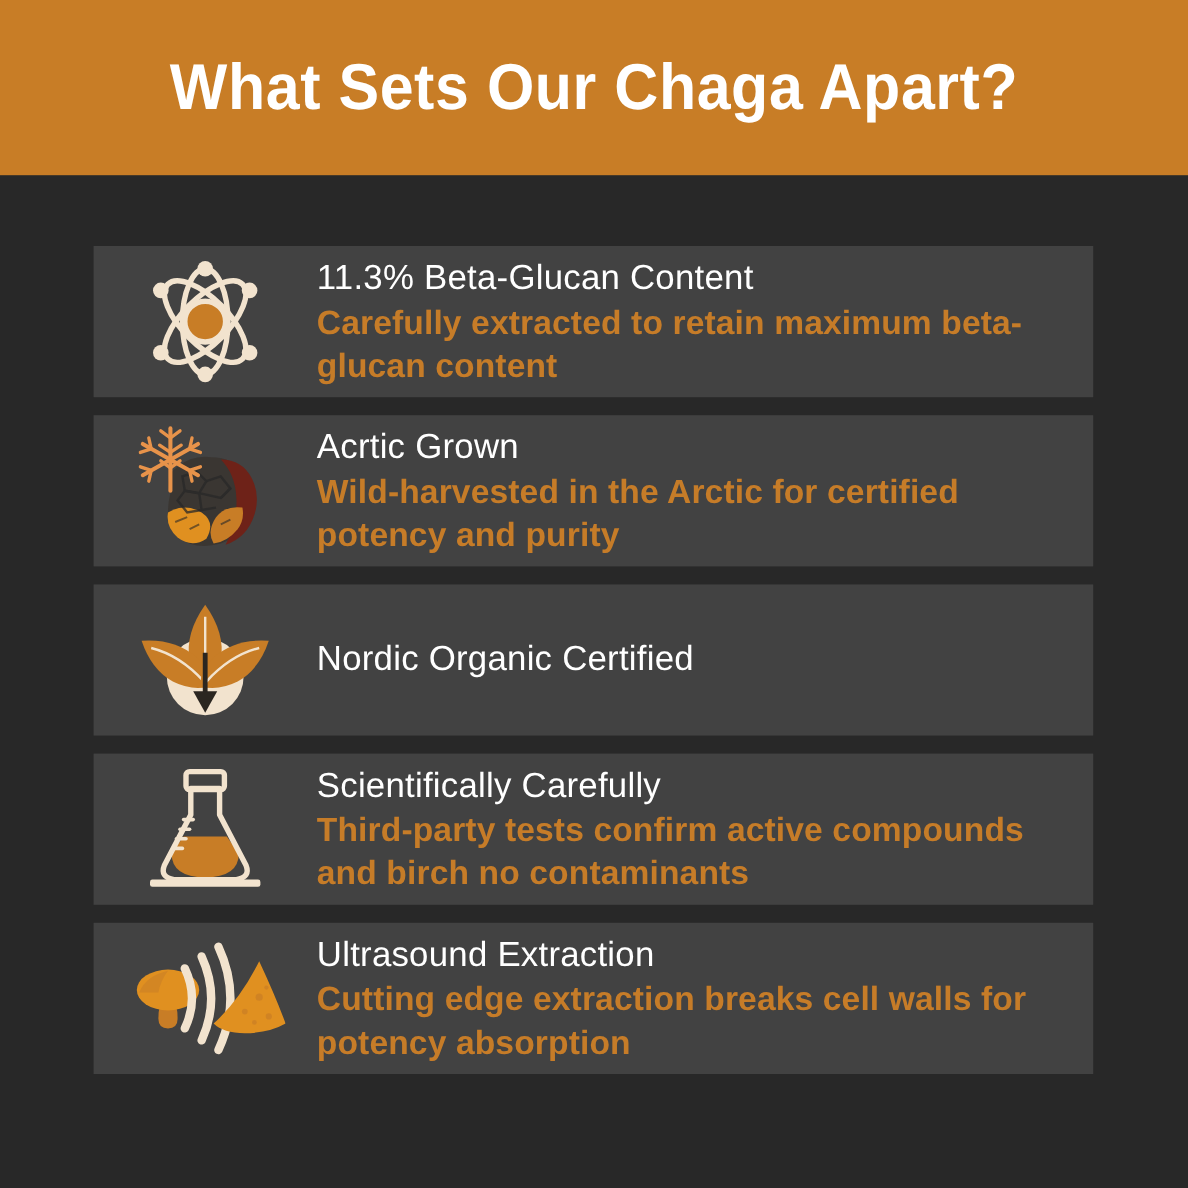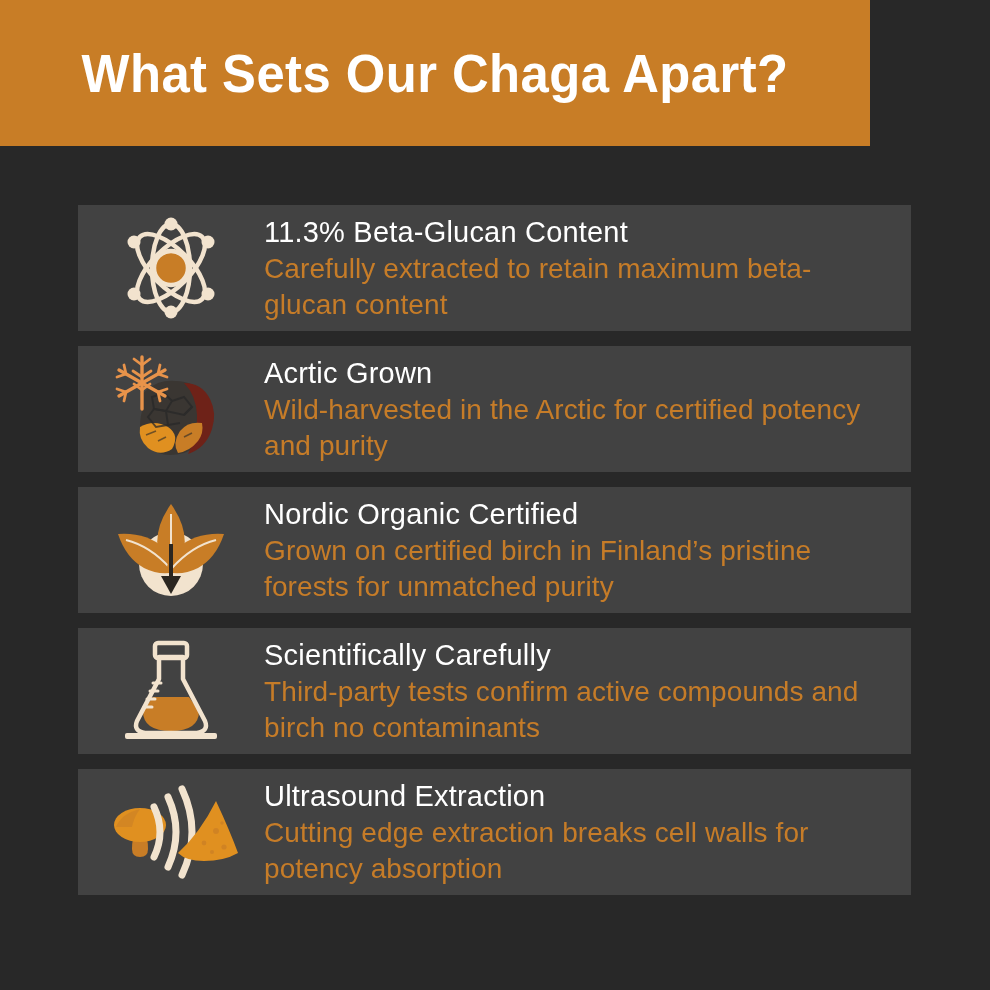--- a/index.html
+++ b/index.html
@@ -18,21 +18,21 @@
     width: 990px;
     height: 990px;
     background: #282828;
   }
 
   
   .header {
     position: absolute;
     left: 0;
     top: 0;
-    width: 870px;
+    width: 990px;
     height: 146px;
     background: #C87D26;
     display: flex;
     align-items: center;
     justify-content: center;
   }
   .header-title {
     color: #FFFFFF;
     font-family: "Liberation Sans Narrow", "Liberation Sans", sans-serif;
     font-size: 54px;
@@ -82,21 +82,21 @@
     font-size: 29px;
     font-weight: normal;
     line-height: 1.25;
     letter-spacing: 0.2px;
     margin: 0 0 1px 0;
   }
   .card-desc {
     color: #C67C28;
     font-family: "Liberation Sans Narrow", "Liberation Sans", sans-serif;
     font-size: 28px;
-    font-weight: normal;
+    font-weight: bold;
     line-height: 1.28;
     letter-spacing: 0.1px;
     margin: 0;
     max-width: 625px;
   }
 </style>
 </head>
 <body>
 
 <div class="page">
@@ -187,21 +187,20 @@
           <path d="M104 44 Q80 50 60 72" stroke="#F2E3CE" stroke-width="2" fill="none"></path>
 
           <g stroke="#2B2620" stroke-width="4" fill="#2B2620">
             <line x1="59" y1="48" x2="59" y2="88" stroke-linecap="butt"></line>
             <polygon points="59,98 49,80 69,80" stroke="none"></polygon>
           </g>
         </svg>
       </div>
       <div class="card-text">
         <div class="card-title">Nordic Organic Certified</div>
-        <div class="card-desc">Grown on certified birch in Finland’s pristine forests for unmatched purity</div>
       </div>
     </div>
 
     <div class="card">
       <div class="card-icon">
         <svg width="104" height="112" viewBox="0 0 104 112">
 
           <path d="M24 76 Q24 96 52 96 Q80 96 80 76 L70 62 L34 62 Z" fill="#C87D26"></path>
 
           <path d="M40 22 L40 44 L18 86 Q14 96 26 98 L78 98 Q90 96 86 86 L64 44 L64 22 Z" fill="none" stroke="#F2E3CE" stroke-width="4.5" stroke-linejoin="round"></path>

